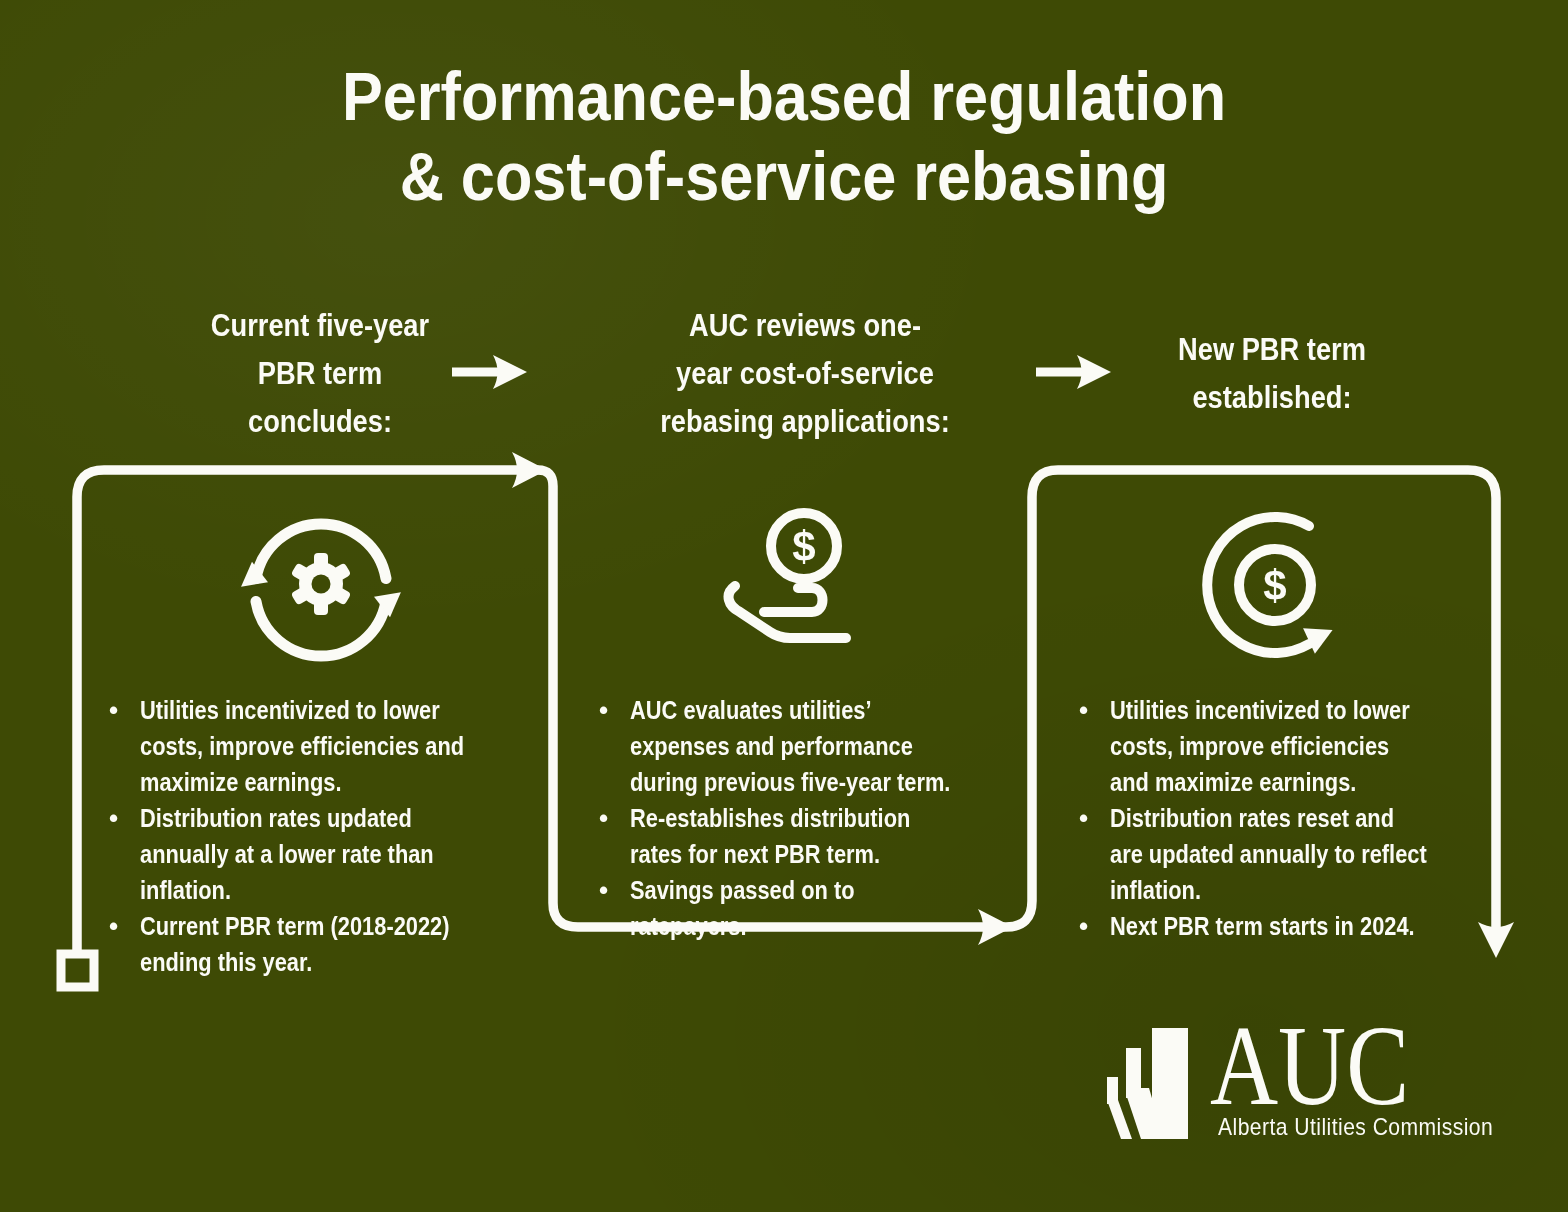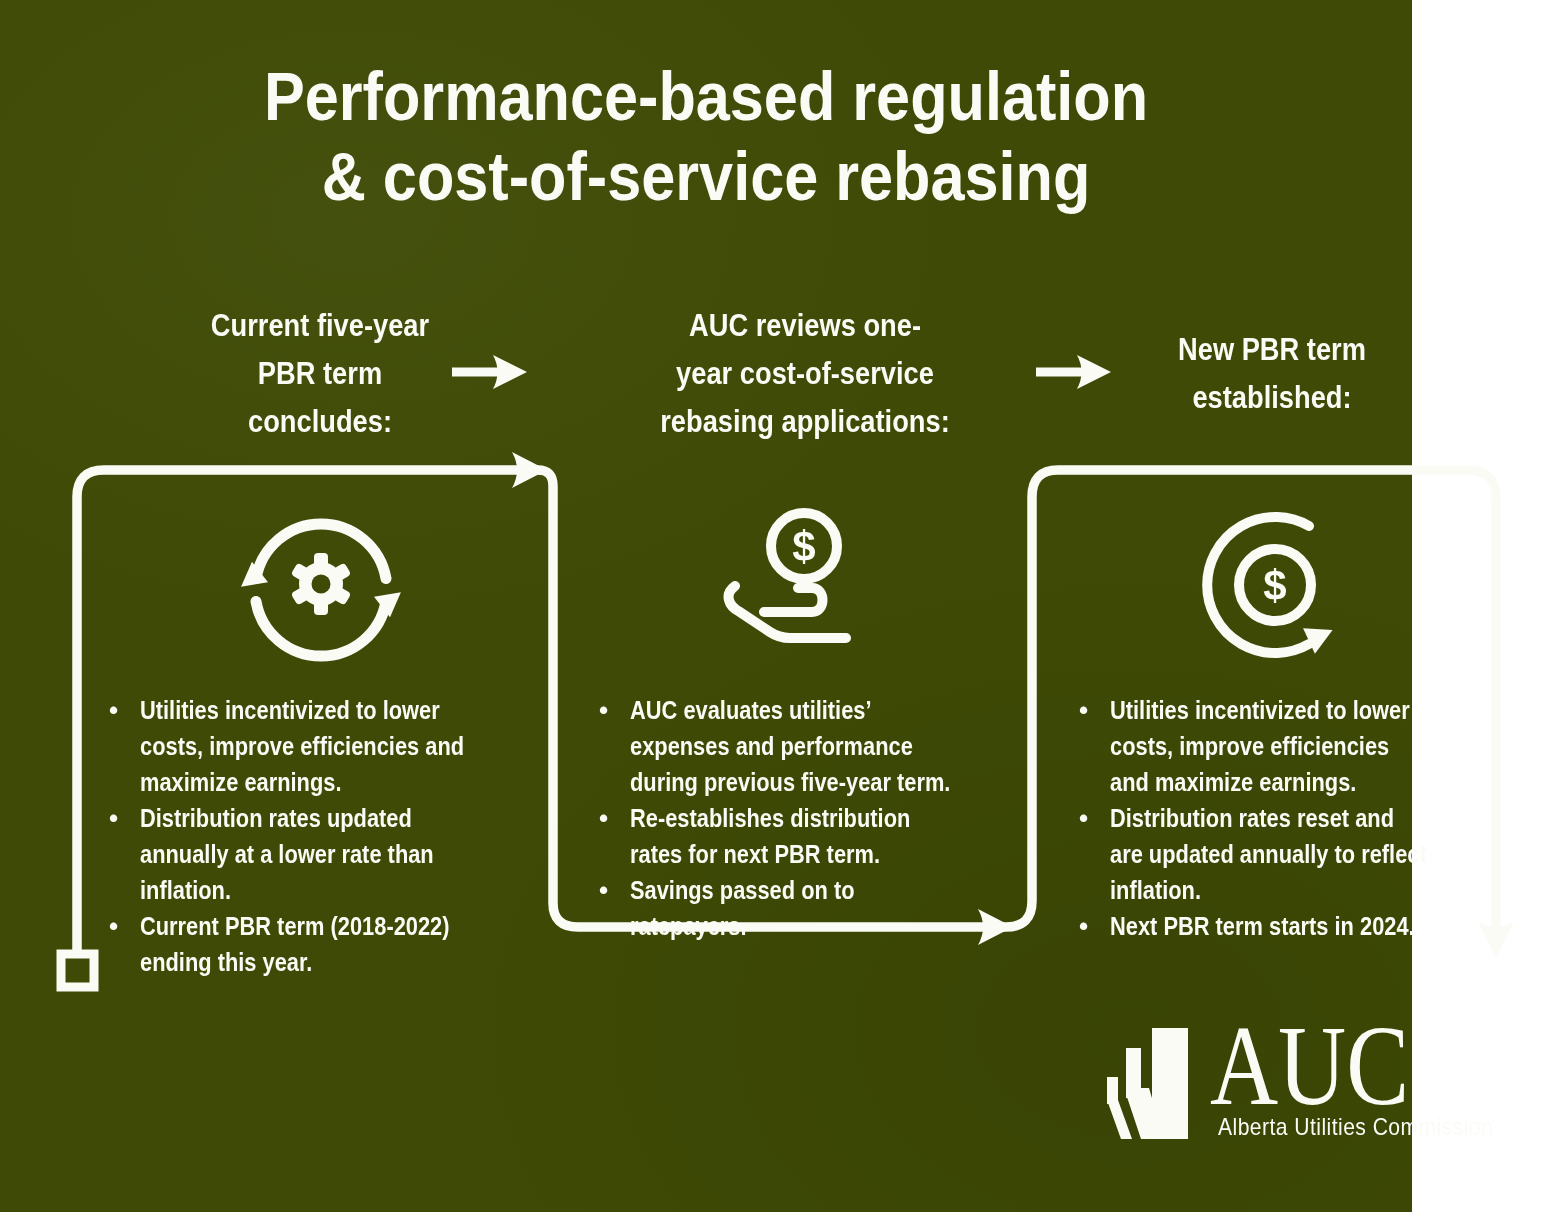--- a/index.html
+++ b/index.html
@@ -2,21 +2,21 @@
 <html><head>
 <meta charset="utf-8">
 <style>
   html,body{margin:0;padding:0;}
   body{
     width:1568px;height:1212px;
     font-family:"Liberation Sans",sans-serif;
     overflow:hidden;
   }
   #stage{
-    position:relative;width:1412px;height:1212px;
+    position:relative;width:1568px;height:1212px;
     background:
       radial-gradient(900px 600px at 25% 18%, rgba(255,255,255,0.035), rgba(255,255,255,0) 70%),
       radial-gradient(1000px 700px at 80% 85%, rgba(0,0,0,0.08), rgba(0,0,0,0) 70%),
       #3E4A05;
     color:#FBFBF6;
   }
   .abs{position:absolute;}
   .title{
     left:0;right:0;top:56px;
     text-align:center;

